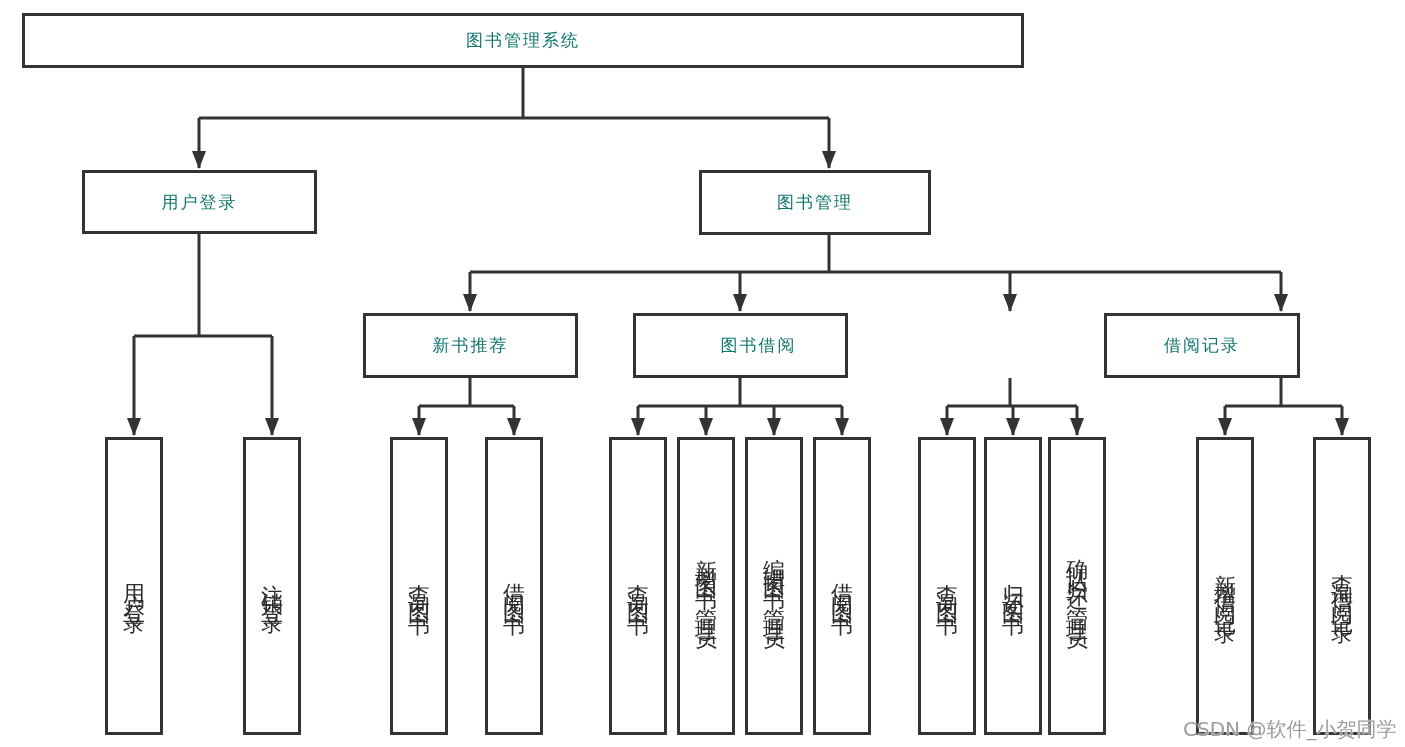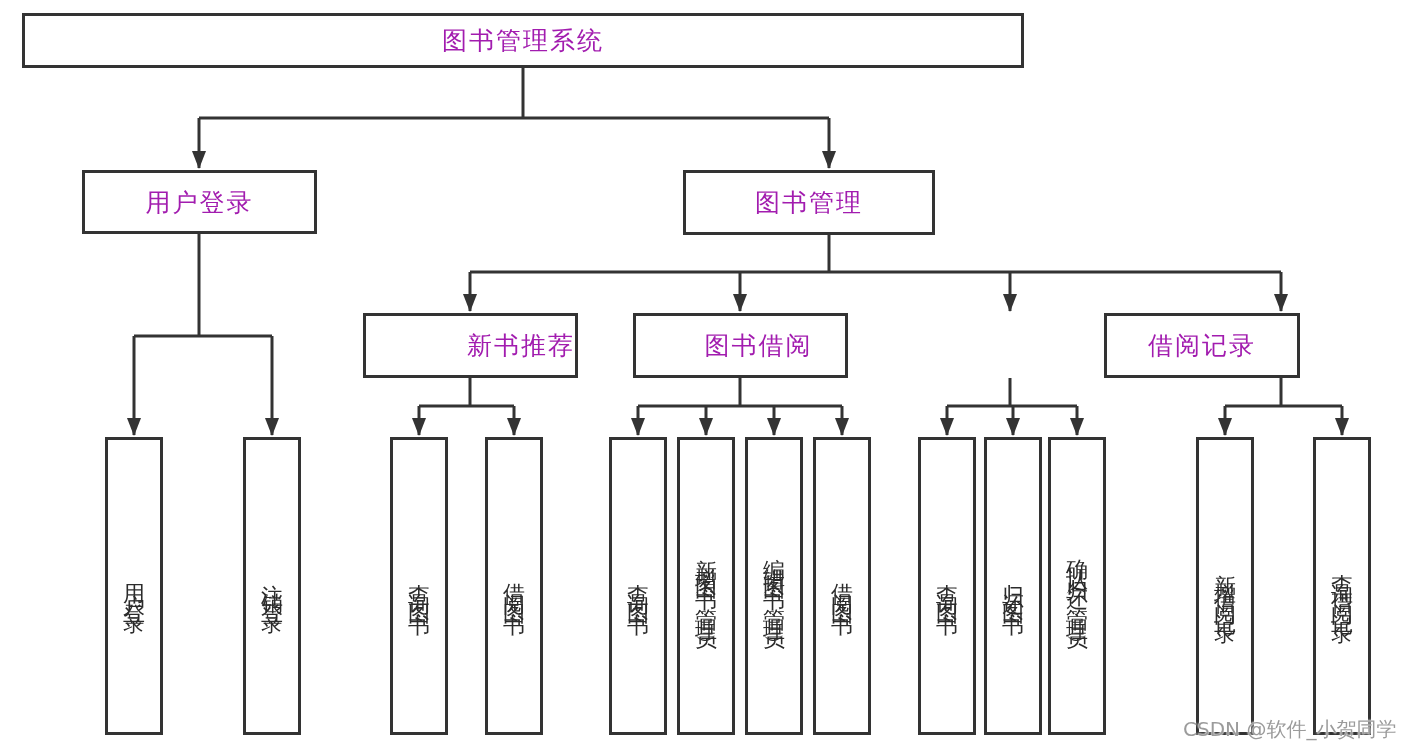--- a/index.html
+++ b/index.html
@@ -21,30 +21,30 @@
   .node {
     position: absolute;
     box-sizing: border-box;
     background: #ffffff;
     border: 3px solid #333333;
     display: flex;
     align-items: center;
     justify-content: center;
   }
   .hlabel {
-    font-size: 25px;
+    font-size: 17px;
     letter-spacing: 2px;
-    color: #a21caf;
+    color: #0f766e;
     white-space: nowrap;
   }
   .root   { left: 22px;   top: 13px;  width: 1002px; height: 55px; }
   .l2a    { left: 82px;   top: 170px; width: 235px;  height: 64px; }
-  .l2b    { left: 683px;  top: 170px; width: 252px;  height: 65px; }
+  .l2b    { left: 699px;  top: 170px; width: 232px;  height: 65px; }
   .l3     { top: 313px; height: 65px; width: 215px; }
-  .l3a    { left: 363px; justify-content: flex-end; }
+  .l3a    { left: 363px; }
   .l3b    { left: 633px; padding-left: 36px; }
   .l3c    { left: 903px; }
   .l3d    { left: 1104px; width: 196px; }
   .leaf   { top: 437px; height: 298px; width: 58px; border-width: 3px; }
   .vtext {
     writing-mode: vertical-rl;
     text-orientation: mixed;
     font-size: 22px;
     letter-spacing: 10px;
     line-height: 1;

